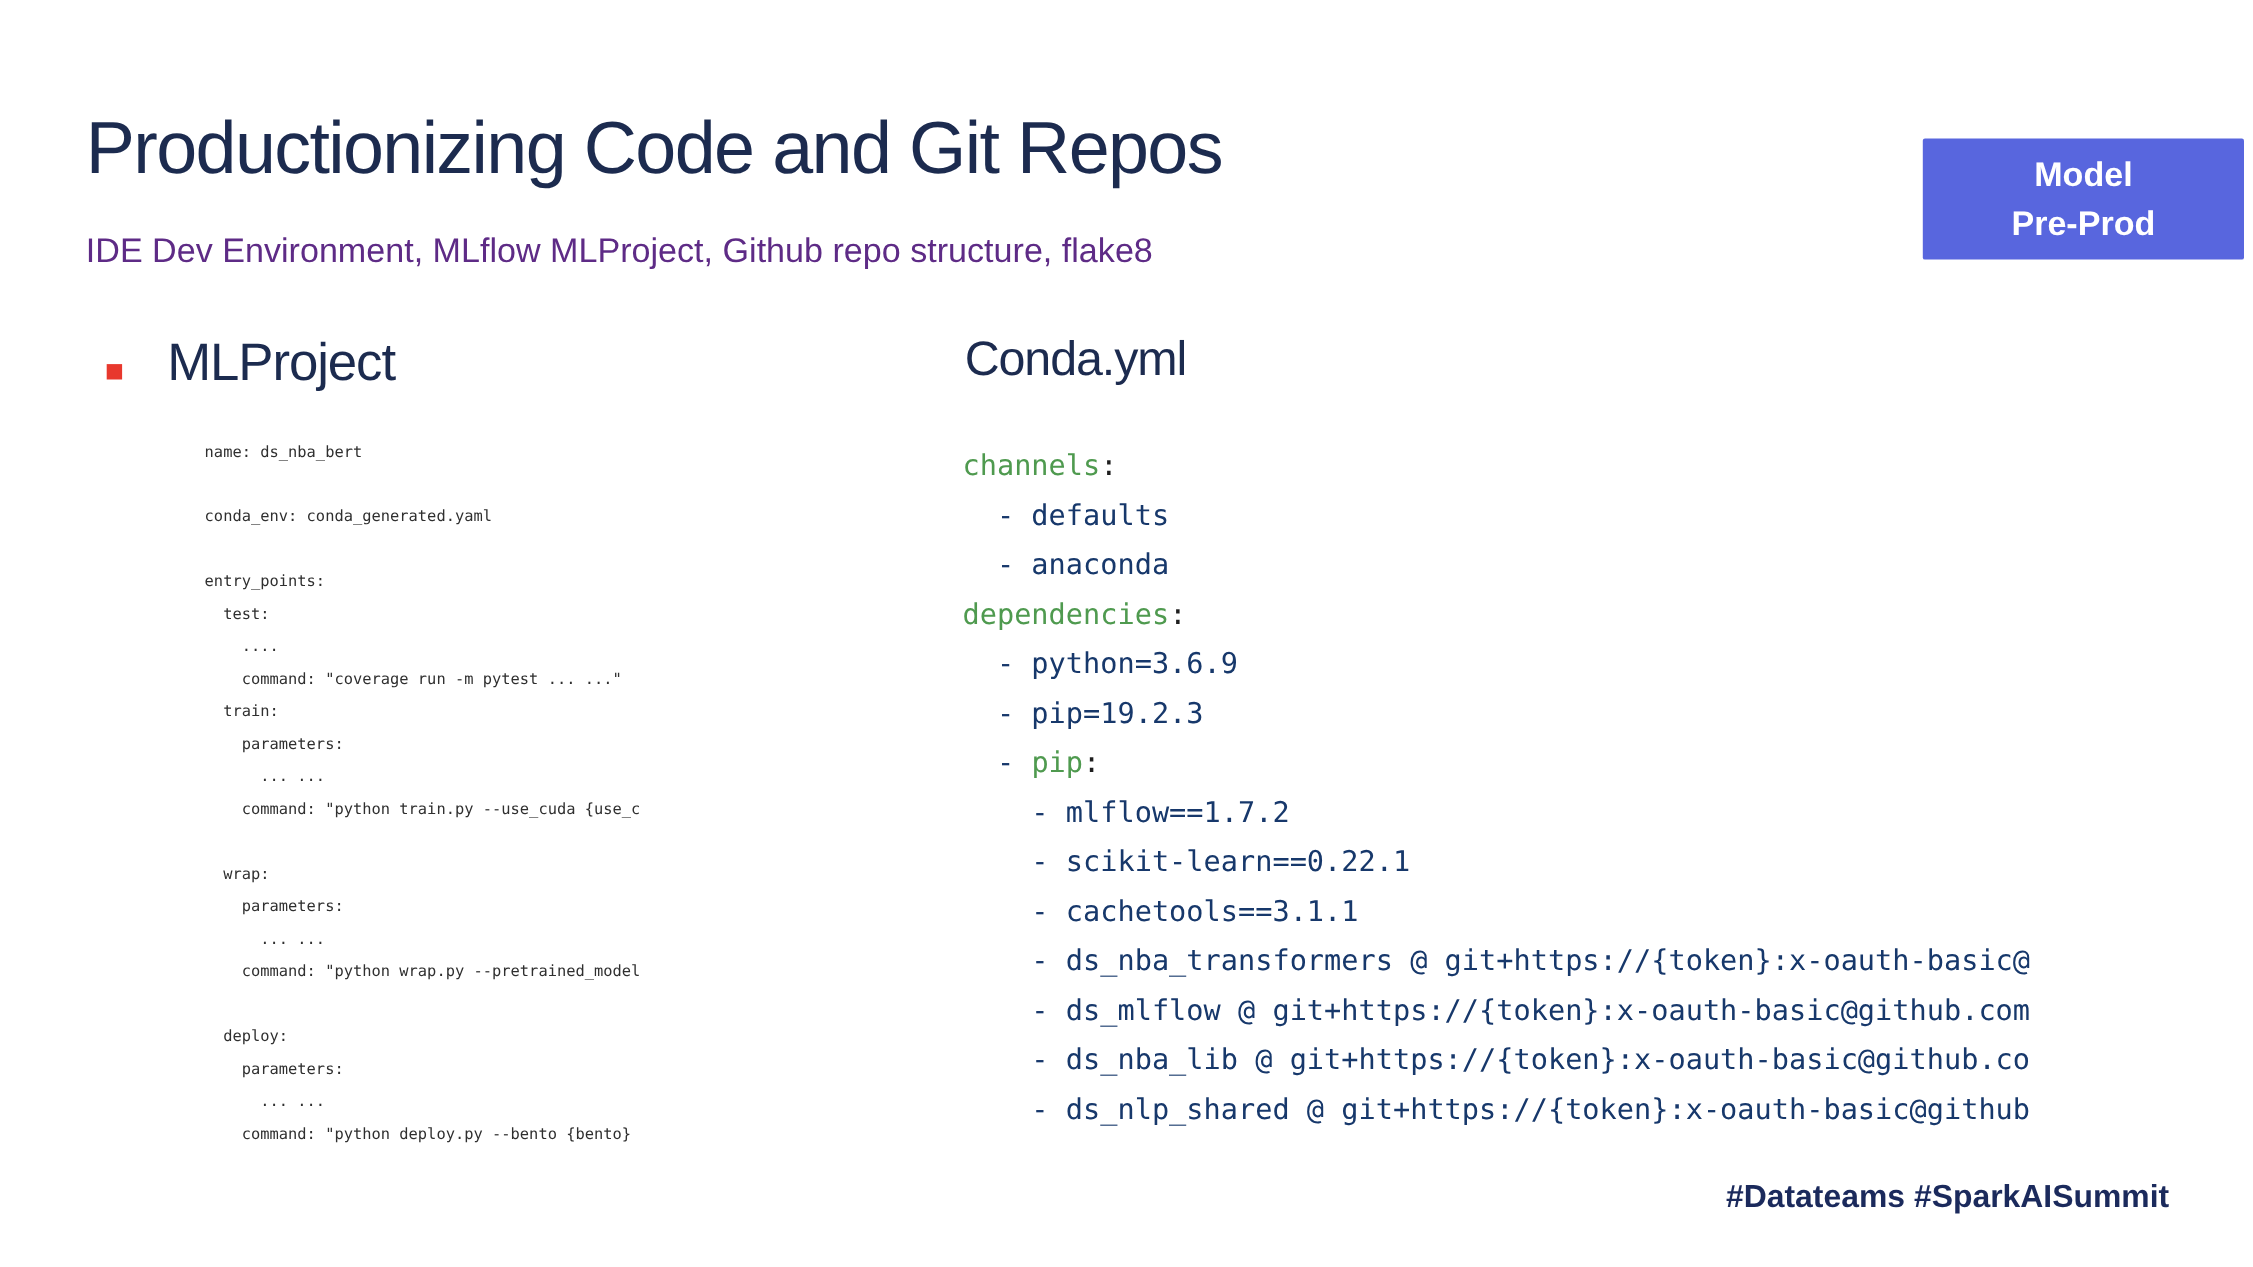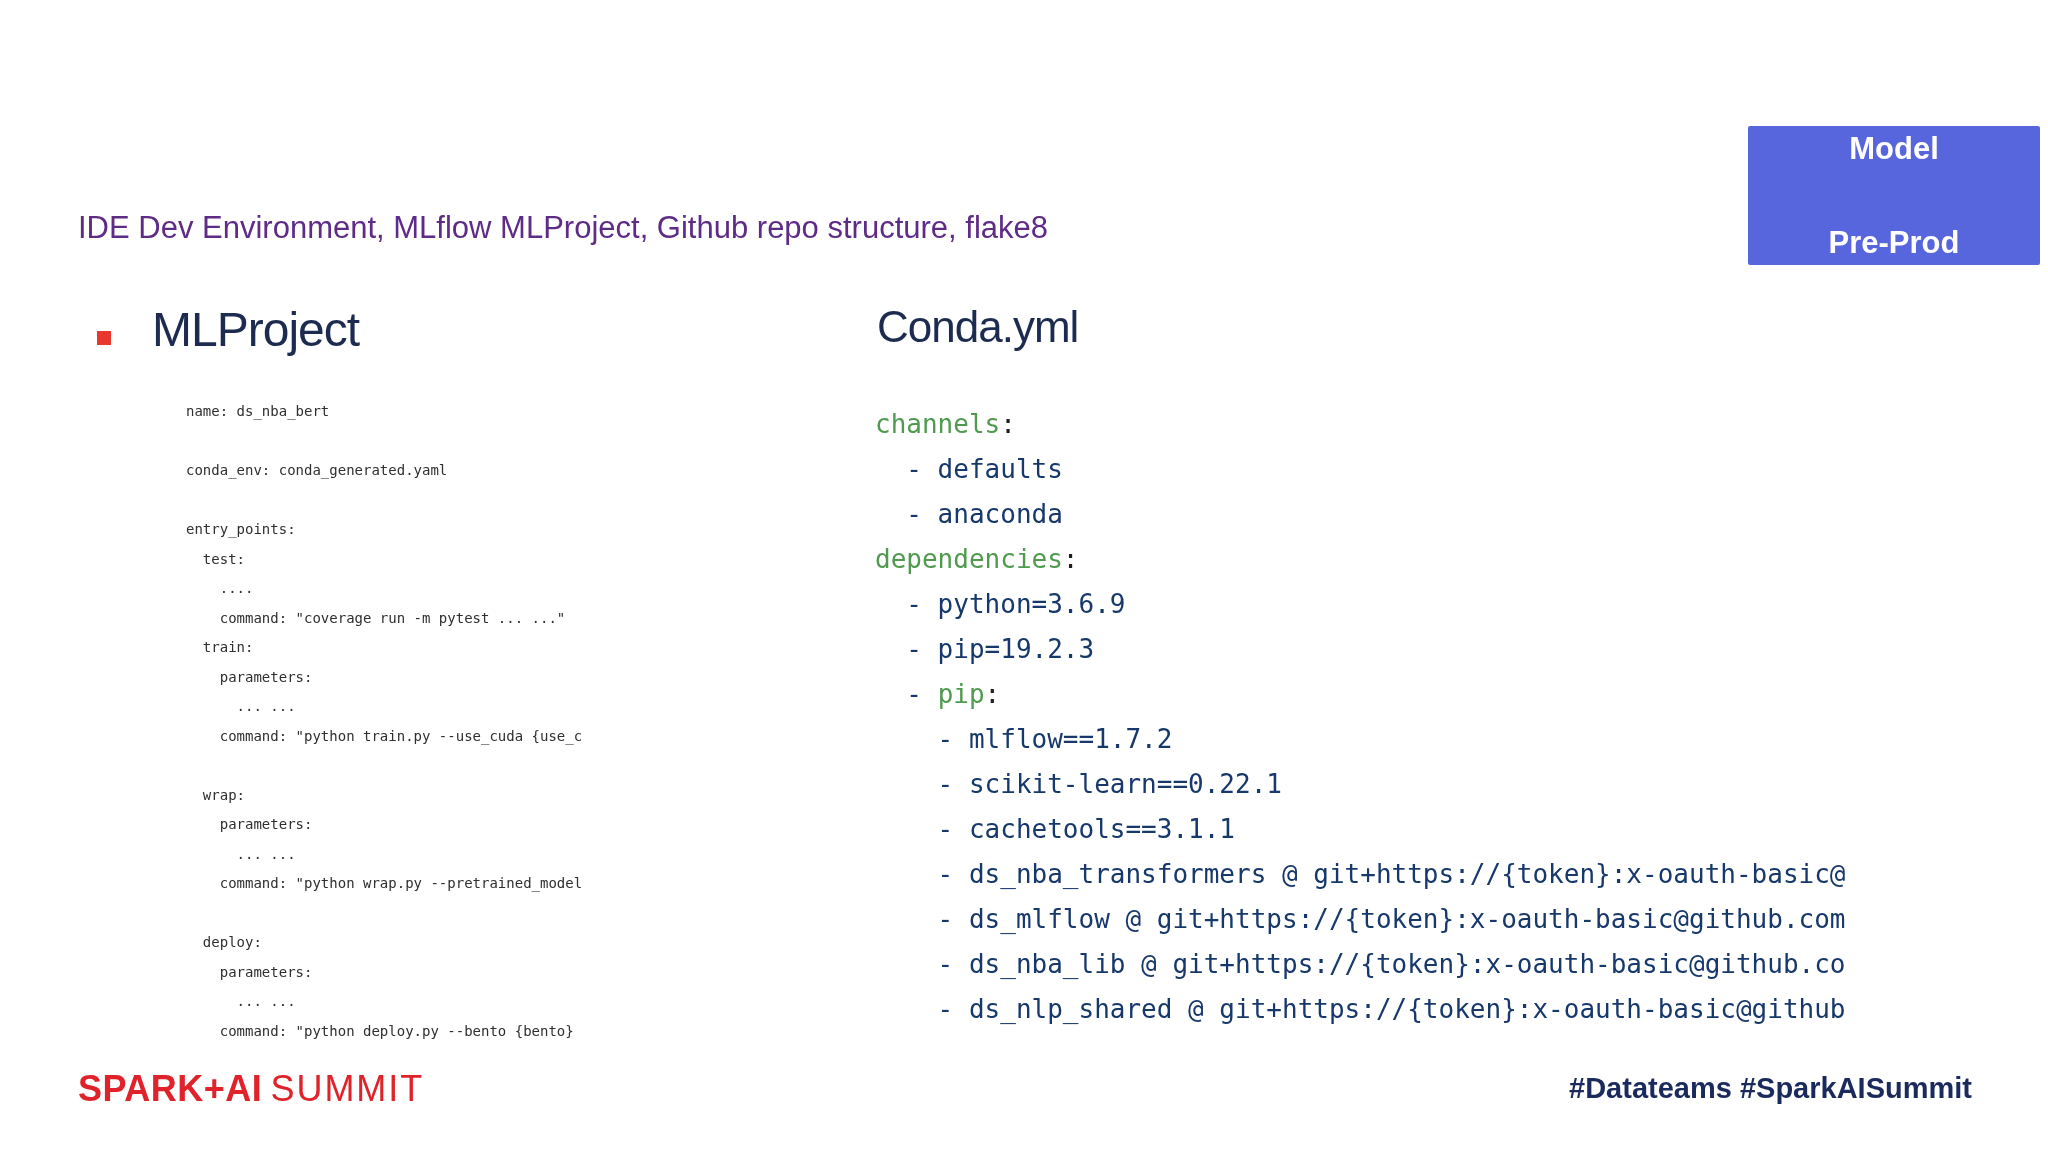--- a/index.html
+++ b/index.html
@@ -34,27 +34,27 @@
     color: var(--subtitle-color, #5E2B86);
     white-space: nowrap;
   }
 
   
   .badge {
     position: absolute;
     left: 1748px;
     right: 8px;
     top: 126px;
-    height: 139px;
+    height: 110px;
     background: var(--badge-bg, #5866DE);
     border-radius: 2px;
     display: flex;
     flex-direction: column;
     align-items: center;
-    justify-content: space-between;
+    justify-content: center;
     color: #ffffff;
     font-size: 31px;
     font-weight: bold;
     line-height: 45px;
   }
 
   
   .bullet {
     position: absolute;
     left: 97px;
@@ -132,20 +132,21 @@
     color: var(--hashtag-navy, #1B2A5C);
     white-space: nowrap;
   }
   .hashtags span + span { }
 </style>
 </head>
 <body>
 
 <div class="slide">
 
+  <h1 class="title">Productionizing Code and Git Repos</h1>
   <p class="subtitle">IDE Dev Environment, MLflow MLProject, Github repo structure, flake8</p>
 
   <div class="badge">
     <span>Model</span>
     <span>Pre-Prod</span>
   </div>
 
   <section>
     <span class="bullet"></span>
     <h2 class="h-left">MLProject</h2>
@@ -171,22 +172,19 @@
     parameters:
       ... ...
     command: "python deploy.py --bento {bento}</pre>
   </section>
 
   <section>
     <h2 class="h-right">Conda.yml</h2>
     <div class="code code-right"><div class="code-line"><span></span><span class="yaml-key">channels</span><span class="yaml-punct">:</span></div><div class="code-line"><span>  - defaults</span></div><div class="code-line"><span>  - anaconda</span></div><div class="code-line"><span></span><span class="yaml-key">dependencies</span><span class="yaml-punct">:</span></div><div class="code-line"><span>  - python=3.6.9</span></div><div class="code-line"><span>  - pip=19.2.3</span></div><div class="code-line"><span>  - </span><span class="yaml-key">pip</span><span class="yaml-punct">:</span></div><div class="code-line"><span>    - mlflow==1.7.2</span></div><div class="code-line"><span>    - scikit-learn==0.22.1</span></div><div class="code-line"><span>    - cachetools==3.1.1</span></div><div class="code-line"><span>    - ds_nba_transformers @ git+https://{token}:x-oauth-basic@</span></div><div class="code-line"><span>    - ds_mlflow @ git+https://{token}:x-oauth-basic@github.com</span></div><div class="code-line"><span>    - ds_nba_lib @ git+https://{token}:x-oauth-basic@github.co</span></div><div class="code-line"><span>    - ds_nlp_shared @ git+https://{token}:x-oauth-basic@github</span></div></div>
   </section>
 
-  <div class="logo">
-    <span class="logo-bold">SPARK+AI</span><span class="logo-light">SUMMIT</span>
-  </div>
 
   <div class="hashtags">
     <span>#Datateams</span>
     <span>#SparkAISummit</span>
   </div>
 
 </div>
 
 </body></html>

